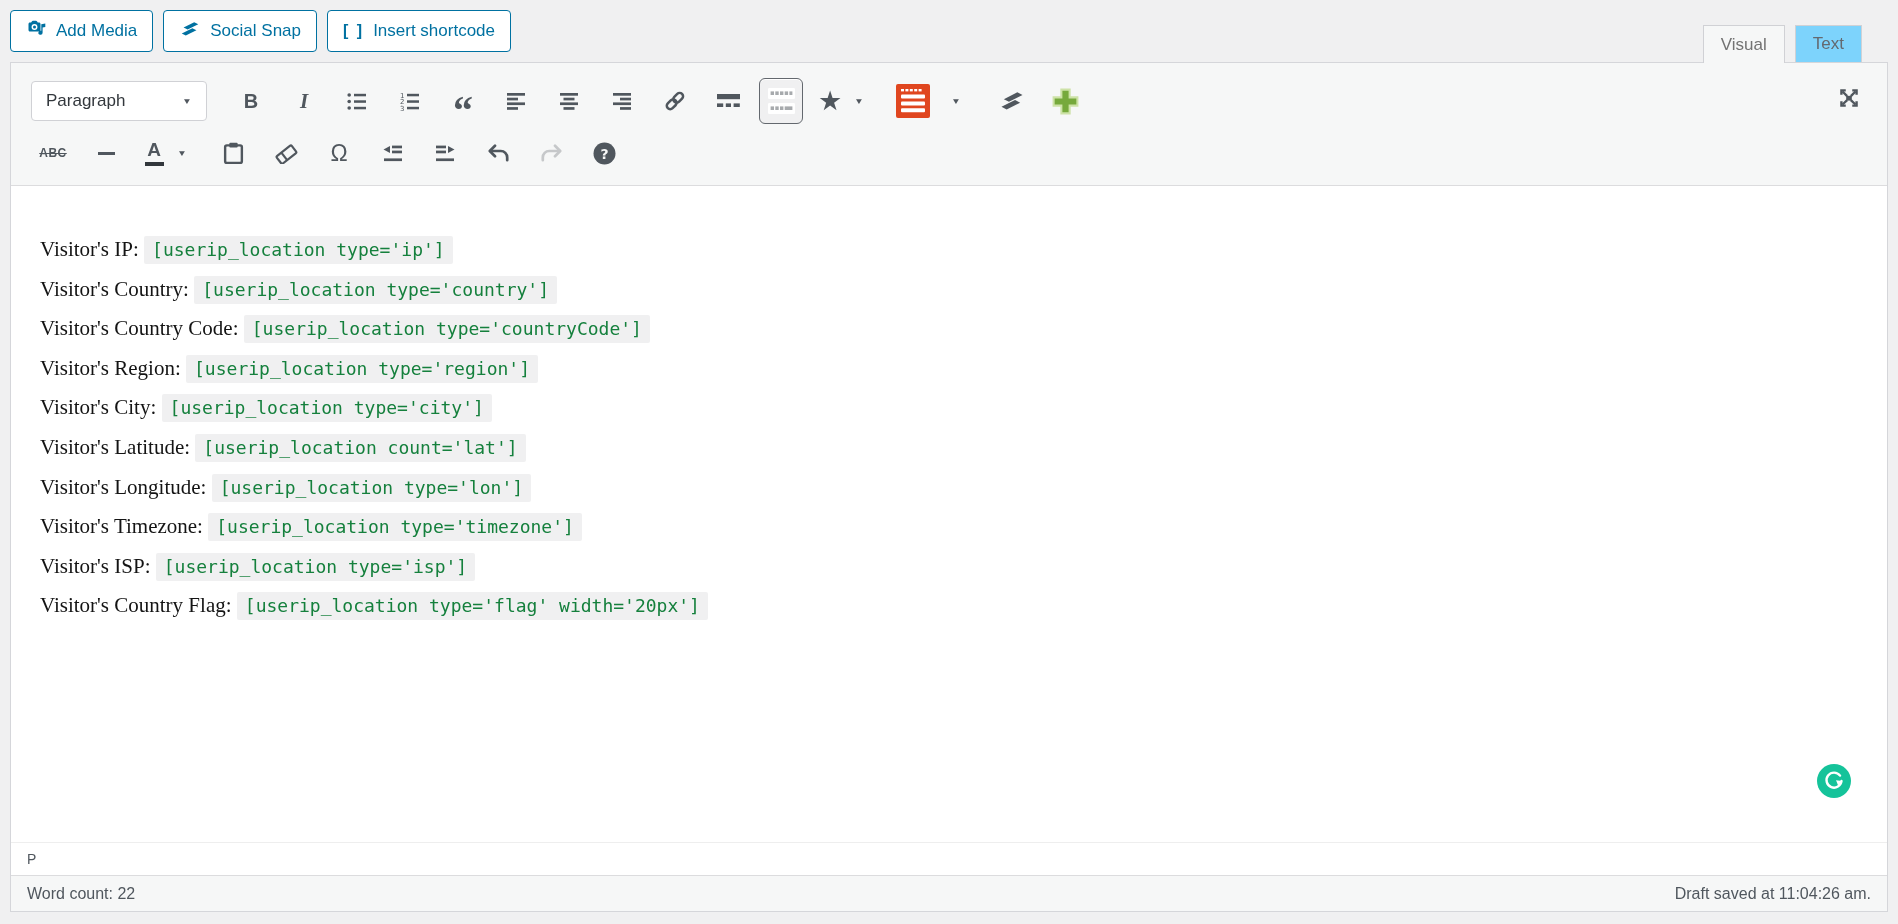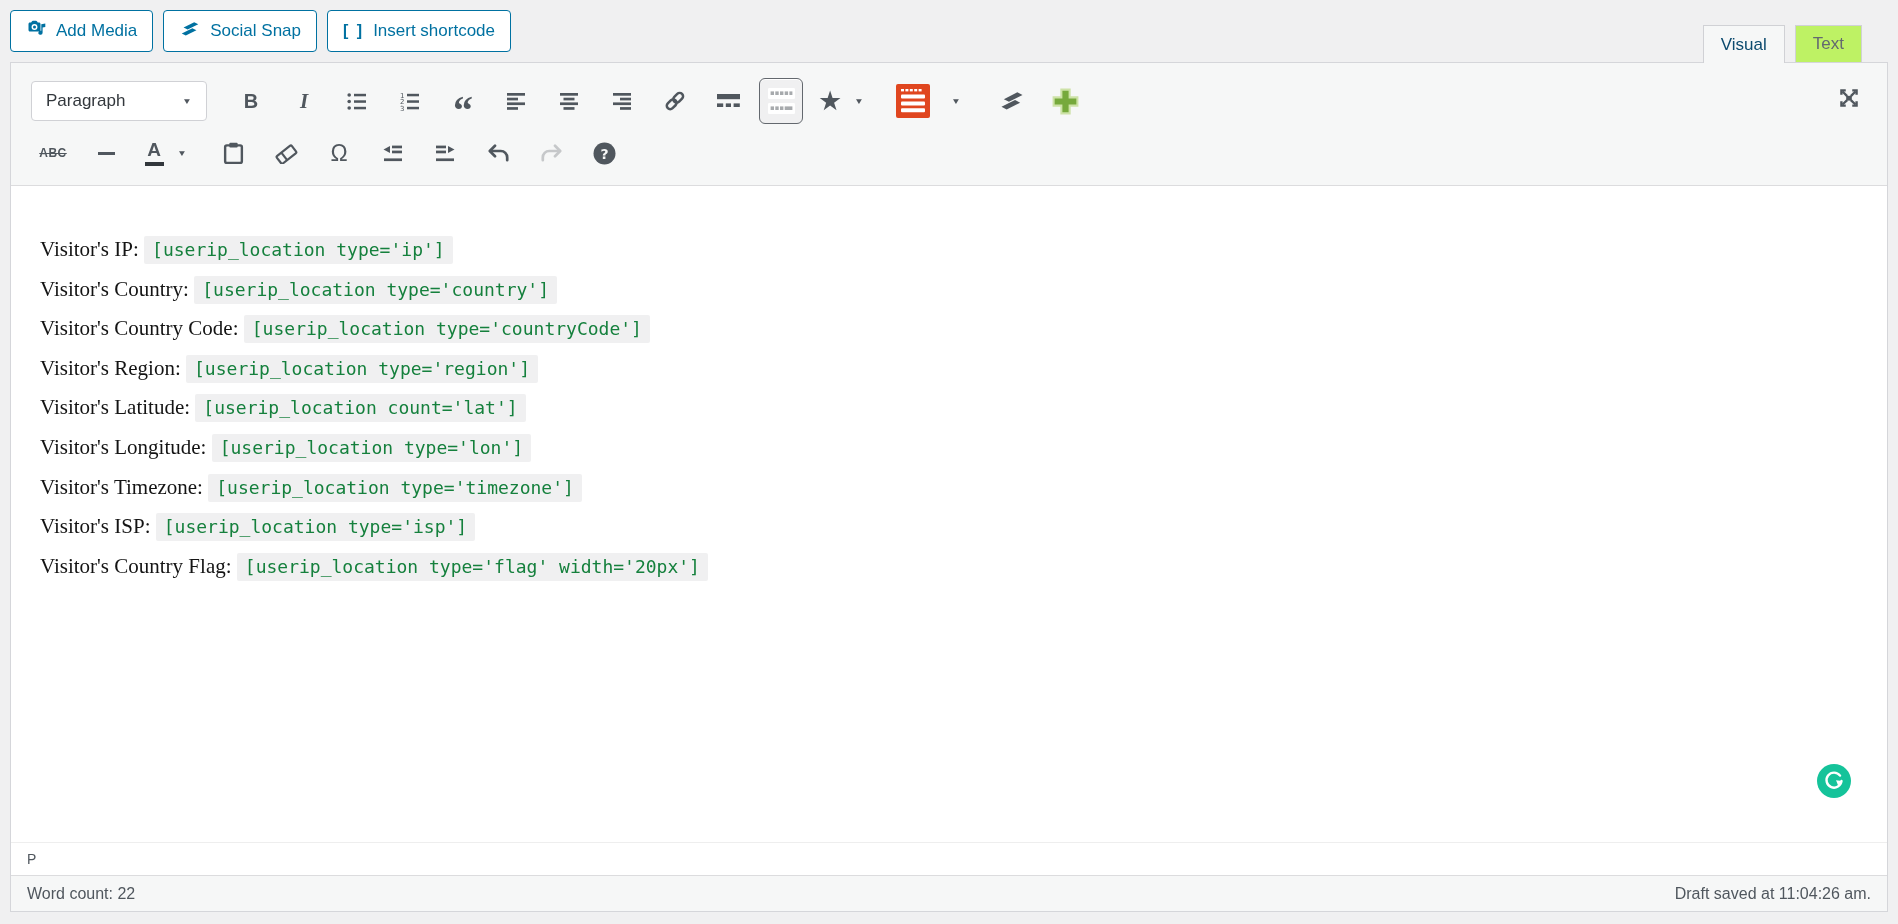--- a/index.html
+++ b/index.html
@@ -9,23 +9,23 @@
 
   
   .top-row { display:flex; align-items:flex-end; height:62px; padding:0 10px; }
   .media-buttons { display:flex; gap:10px; align-self:flex-start; margin-top:10px; }
   .media-btn { height:42px; display:inline-flex; align-items:center; gap:9px;
                padding:0 15px; background:#fff; border:1px solid #0071a1; border-radius:4px;
                color:#0071a1; font-size:17px; cursor:pointer; }
   .media-btn .glyph-brackets { font-weight:800; letter-spacing:2px; font-size:16px; }
   .editor-tabs { margin-left:auto; margin-right:26px; display:flex; gap:10px; position:relative; z-index:3; }
   .tab { height:37px; margin-bottom:-1px; padding:0 17px; display:flex; align-items:center;
-         font-size:17px; color:#646970; background:#bef264; border:1px solid #d0d1d5;
+         font-size:17px; color:#646970; background:#7dd3fc; border:1px solid #d0d1d5;
          border-bottom:none; cursor:pointer; }
-  .tab.active { background:#f6f7f7; color:#0c4a6e; height:38px; }
+  .tab.active { background:#f6f7f7; color:#737373; height:38px; }
 
   
   .panel { position:absolute; left:10px; right:10px; top:62px; bottom:12px;
            background:#fff; border:1px solid #d5d6da; display:flex; flex-direction:column; }
 
   .toolbars { position:relative; background:#f6f7f7; border-bottom:1px solid #dcdcde;
               padding:12px 14px 8px 20px; }
   .tb-row { display:flex; align-items:center; }
   .tb-row.r1 { height:52px; }
   .tb-row.r2 { height:48px; margin-top:2px; }
@@ -387,20 +387,24 @@
       </div>
       <div class="content-line">
         <span>Visitor's Country Code:</span>
         <span class="sc-chip">[userip_location type='countryCode']</span>
       </div>
       <div class="content-line">
         <span>Visitor's Region:</span>
         <span class="sc-chip">[userip_location type='region']</span>
       </div>
       <div class="content-line">
+        <span>Visitor's City:</span>
+        <span class="sc-chip">[userip_location type='city']</span>
+      </div>
+      <div class="content-line">
         <span>Visitor's Latitude:</span>
         <span class="sc-chip">[userip_location count='lat']</span>
       </div>
       <div class="content-line">
         <span>Visitor's Longitude:</span>
         <span class="sc-chip">[userip_location type='lon']</span>
       </div>
       <div class="content-line">
         <span>Visitor's Timezone:</span>
         <span class="sc-chip">[userip_location type='timezone']</span>

